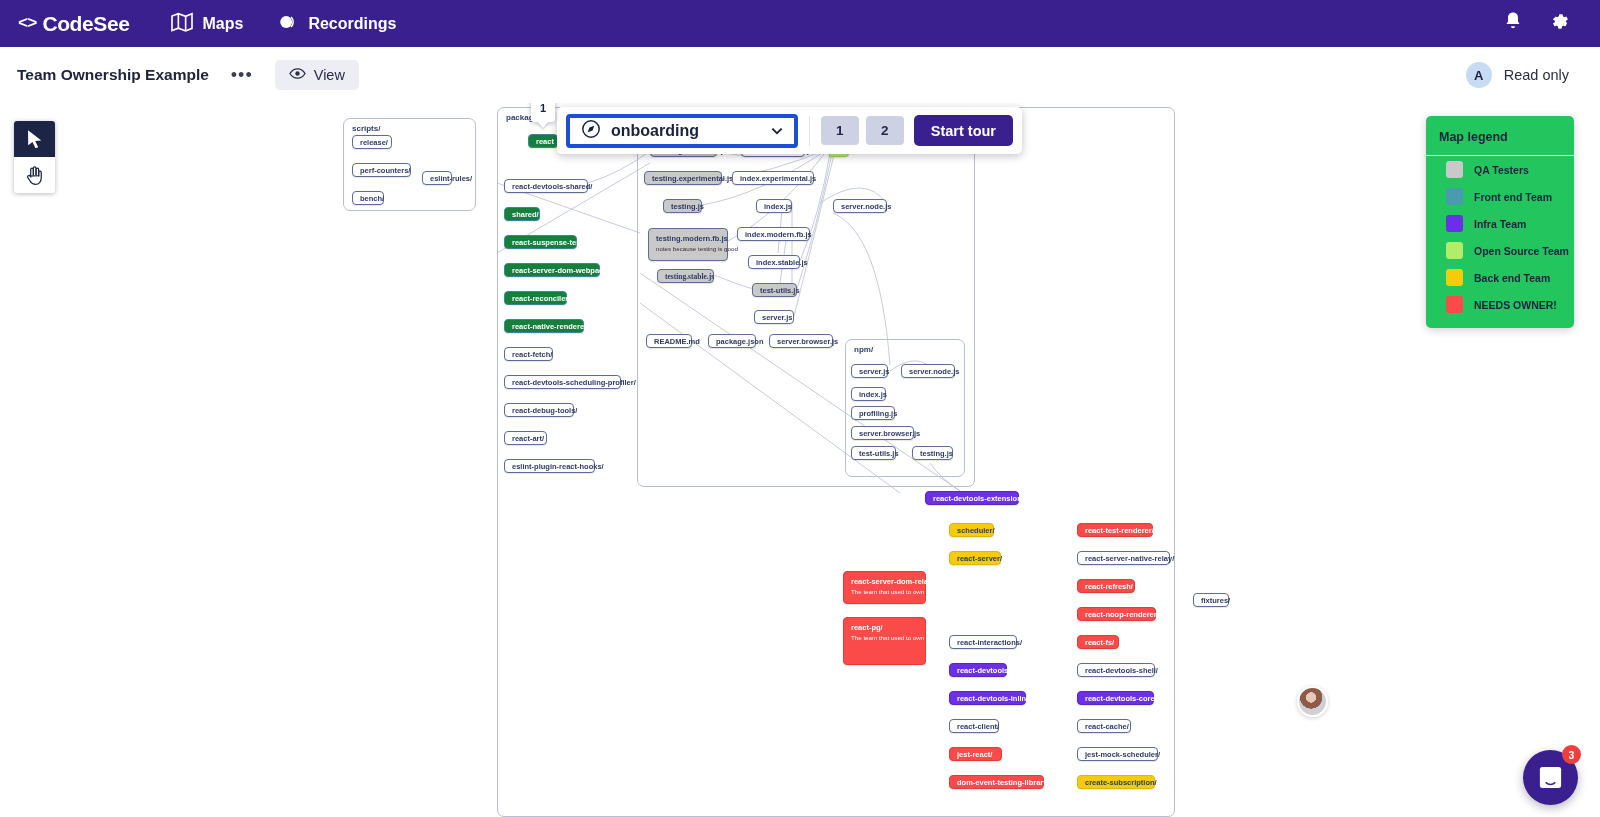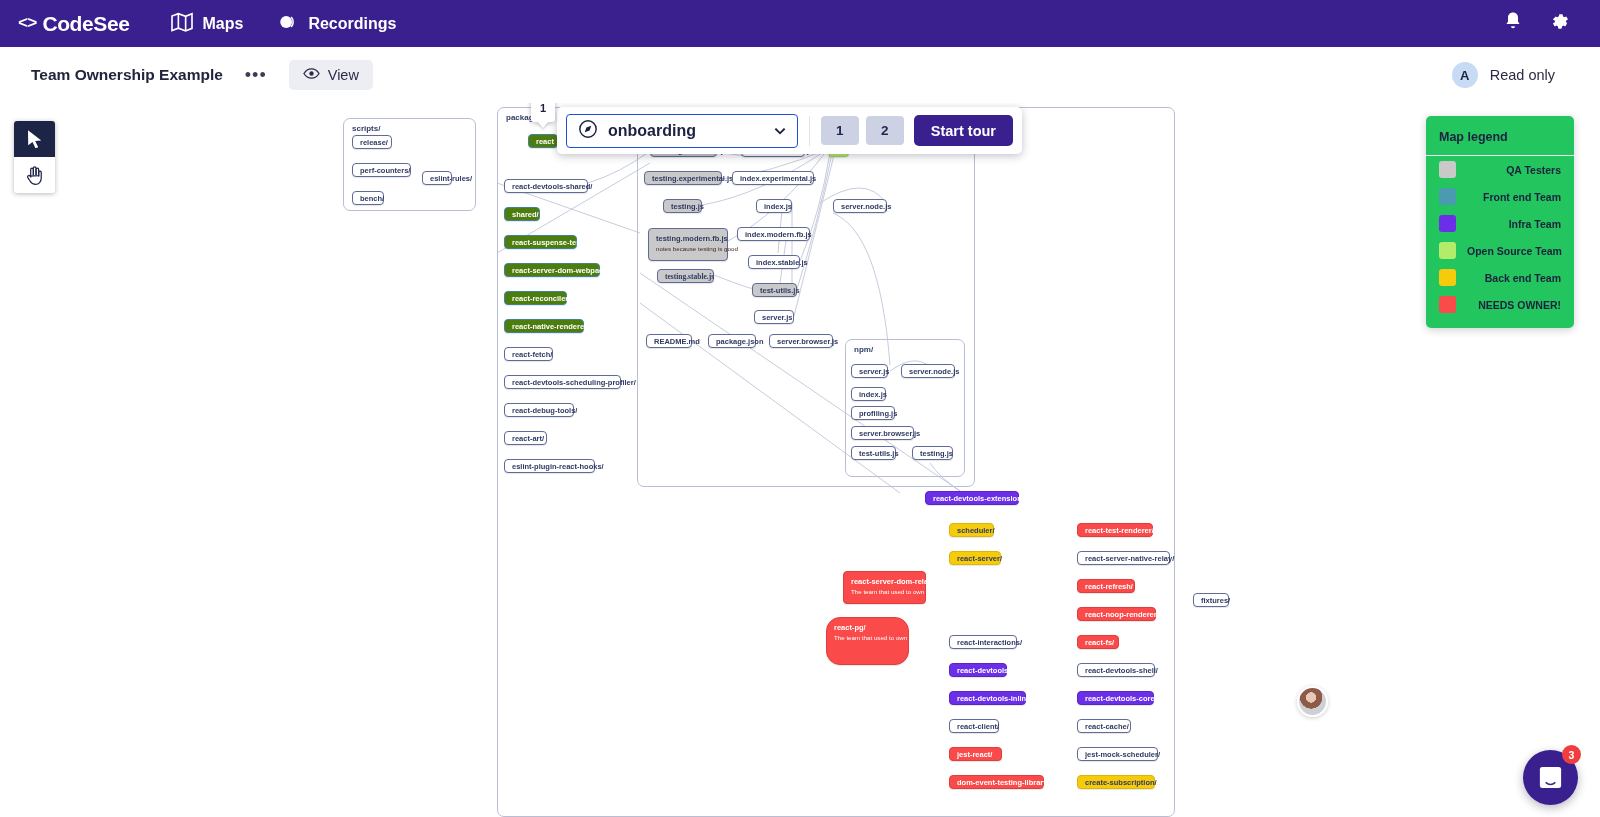--- a/index.html
+++ b/index.html
@@ -26,21 +26,21 @@
   .nav-item { display:flex; align-items:center; gap:9px; margin-right: 34px; cursor:pointer; }
   .nav-item .lbl { color:#fff; font-size:16px; font-weight:700; }
   .nav-right { margin-left:auto; display:flex; align-items:center; gap:26px; padding-right: 12px;}
 
   
   .subheader {
     position:absolute; top:47px; left:0;
     width:1600px; height:56px;
     background:#fff;
     display:flex; align-items:center;
-    padding: 0 31px;
+    padding: 0 17px;
     z-index: 55;
   }
   .map-title { font-size:15.5px; font-weight:700; color:#21243d; }
   .dots-btn { margin-left:16px; color:#3d3d55; font-size:18px; letter-spacing:1px; cursor:pointer; line-height:10px; padding:4px 6px;}
   .view-btn {
     margin-left:16px; background:#eceef3; border-radius:5px;
     height:30px; display:flex; align-items:center; gap:8px;
     padding: 0 14px; cursor:pointer;
   }
   .view-btn .lbl { font-size:14.5px; color:#2b2b45; }
@@ -89,41 +89,41 @@
     padding: 0 7px;
     font-size:7.5px; font-weight:700; color:#2f3a63;
     white-space:nowrap;
     box-shadow: 0 1px 1px rgba(0,0,0,.10);
     cursor:pointer;
   }
   .node.tall { display:block; padding:4px 7px; align-items:flex-start; }
   .node .nname { display:block; font-size:7.5px; font-weight:700; line-height:11px;}
   .node .nnote { display:block; font-size:6.2px; font-weight:400; line-height:8px; color:#3a3a3a; margin-top:1px;}
   .node.gray  { background:#c9c9c9; border-color:#5f6b96; }
-  .node.teal  { background:#4d7c0f; border-color:#3f8499; color:#fff; }
+  .node.teal  { background:#15803d; border-color:#3f8499; color:#fff; }
   .node.purple{ background:#6c2fe8; border-color:#5a24c7; color:#fff; }
   .node.green { background:#b3ec6a; border-color:#9ed254; color:#2f3a63; }
   .node.yellow{ background:#f5cb0b; border-color:#dcb706; color:#2f3a63; }
   .node.red   { background:#fa4a4a; border-color:#e23c3c; color:#fff; }
   .node.red .nnote, .node.gray .nnote { color:#3a2a2a; }
   .node.red .nnote { color:#fff; }
 
   .edges { position:absolute; inset:0; pointer-events:none; }
 
   
   .tourbar {
     position:absolute; left:557px; top:4px;
     width:465px; height:47px;
     background:#fff; border-radius:5px;
     box-shadow: 0 2px 9px rgba(20,20,50,.26);
     display:flex; align-items:center; padding: 0 9px;
     z-index:45;
   }
   .tour-select {
-    flex:1; height:34px; border:1px solid #1d4ed8; border-radius:4px;
+    flex:1; height:34px; border:4px solid #1d4ed8; border-radius:4px;
     display:flex; align-items:center; gap:10px; padding:0 11px; cursor:pointer;
   }
   .tour-select .tname { font-size:16px; font-weight:700; color:#1c2140; flex:1;}
   .tour-sep { width:1px; height:30px; background:#e2e4ec; margin:0 11px; }
   .step-btn {
     width:38px; height:29px; background:#ccd2e4; border-radius:4px;
     display:flex;align-items:center;justify-content:center;
     font-size:13.5px; font-weight:700; color:#23284a; cursor:pointer;
     margin-right:7px;
   }
@@ -148,21 +148,21 @@
   }
 
   
   .legend {
     position:absolute; right:26px; top:13px;
     width:148px; background:#22c55e; border-radius:5px;
     box-shadow: 0 2px 9px rgba(20,20,50,.20);
     z-index:42; padding-bottom:10px;
   }
   .legend h4 { margin:0; padding:14px 13px 11px; font-size:12.5px; color:#1c2140; font-weight:700; border-bottom:1px solid #eceef3;}
-  .leg-row { display:flex; align-items:center; gap:11px; padding:5px 13px;justify-content:space-between; }
+  .leg-row { display:flex; align-items:center; gap:11px; padding:5px 20px; }
   .swatch { width:17px; height:17px; border-radius:3px; flex:none;}
   .leg-lbl { font-size:10.5px; font-weight:700; color:#1c2140; white-space:nowrap;}
 
   
   .ic-msg {
     position:absolute; right:28px; bottom:89px;
     width:252px; height:56px; background:#fff; border-radius:8px;
     box-shadow: 0 2px 13px rgba(20,20,50,.16);
     display:flex; align-items:center; padding: 0 18px;
     font-size:12.5px; color:#6a6a76; z-index:44;
@@ -448,21 +448,21 @@
       <div class="node red tall" style="left: 843px; top: 468px; width: 83px; height: 33px;">
         <span class="nname">react-server-dom-relay/</span>
         <span class="nnote">The team that used to own this has re-orged</span>
       </div>
       <div class="node red" style="left: 1077px; top: 476px; width: 58px; height: 14px;">
         <span class="nname">react-refresh/</span>
       </div>
       <div class="node red" style="left: 1077px; top: 504px; width: 79px; height: 14px;">
         <span class="nname">react-noop-renderer/</span>
       </div>
-      <div class="node red tall" style="left: 826px; top: 514px; width: 83px; height: 48px; border-radius: 14px;">
+      <div class="node red tall" style="left: 843px; top: 514px; width: 83px; height: 48px;">
         <span class="nname">react-pg/</span>
         <span class="nnote">The team that used to own this was split into 2 teams and there is no clear owner anymore</span>
       </div>
       <div class="node " style="left: 949px; top: 532px; width: 68px; height: 14px;">
         <span class="nname">react-interactions/</span>
       </div>
       <div class="node red" style="left: 1077px; top: 532px; width: 42px; height: 14px;">
         <span class="nname">react-fs/</span>
       </div>
       <div class="node purple" style="left: 949px; top: 560px; width: 58px; height: 14px;">

